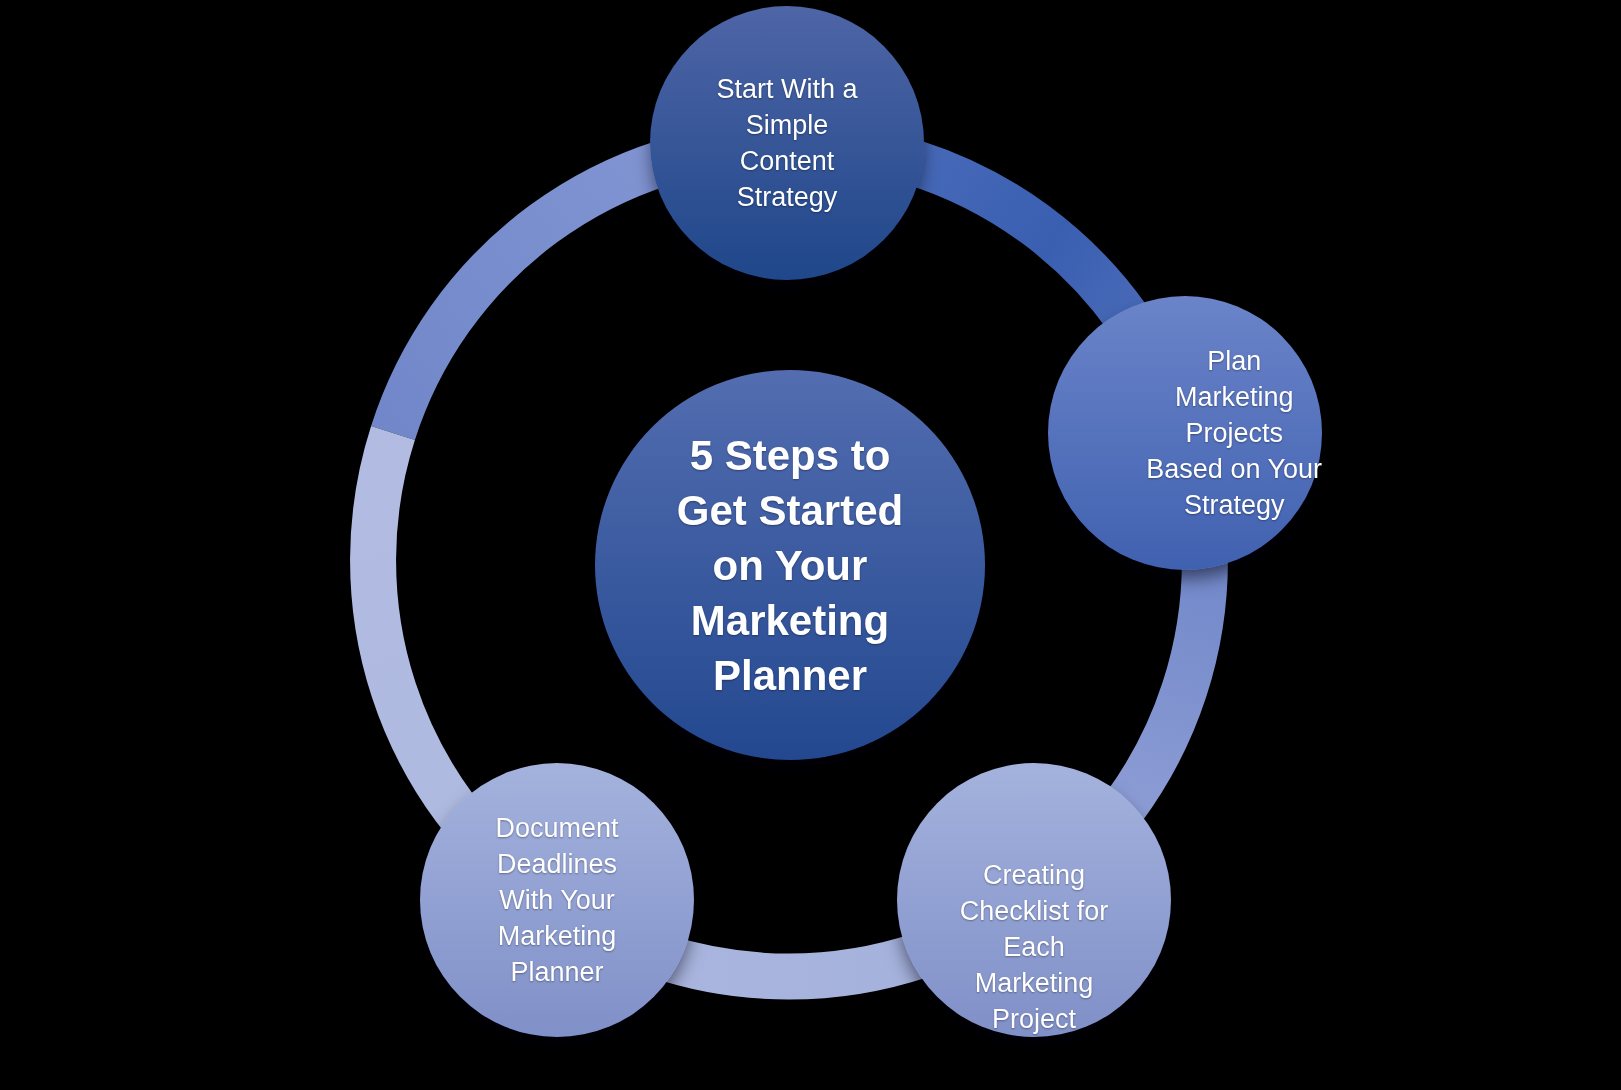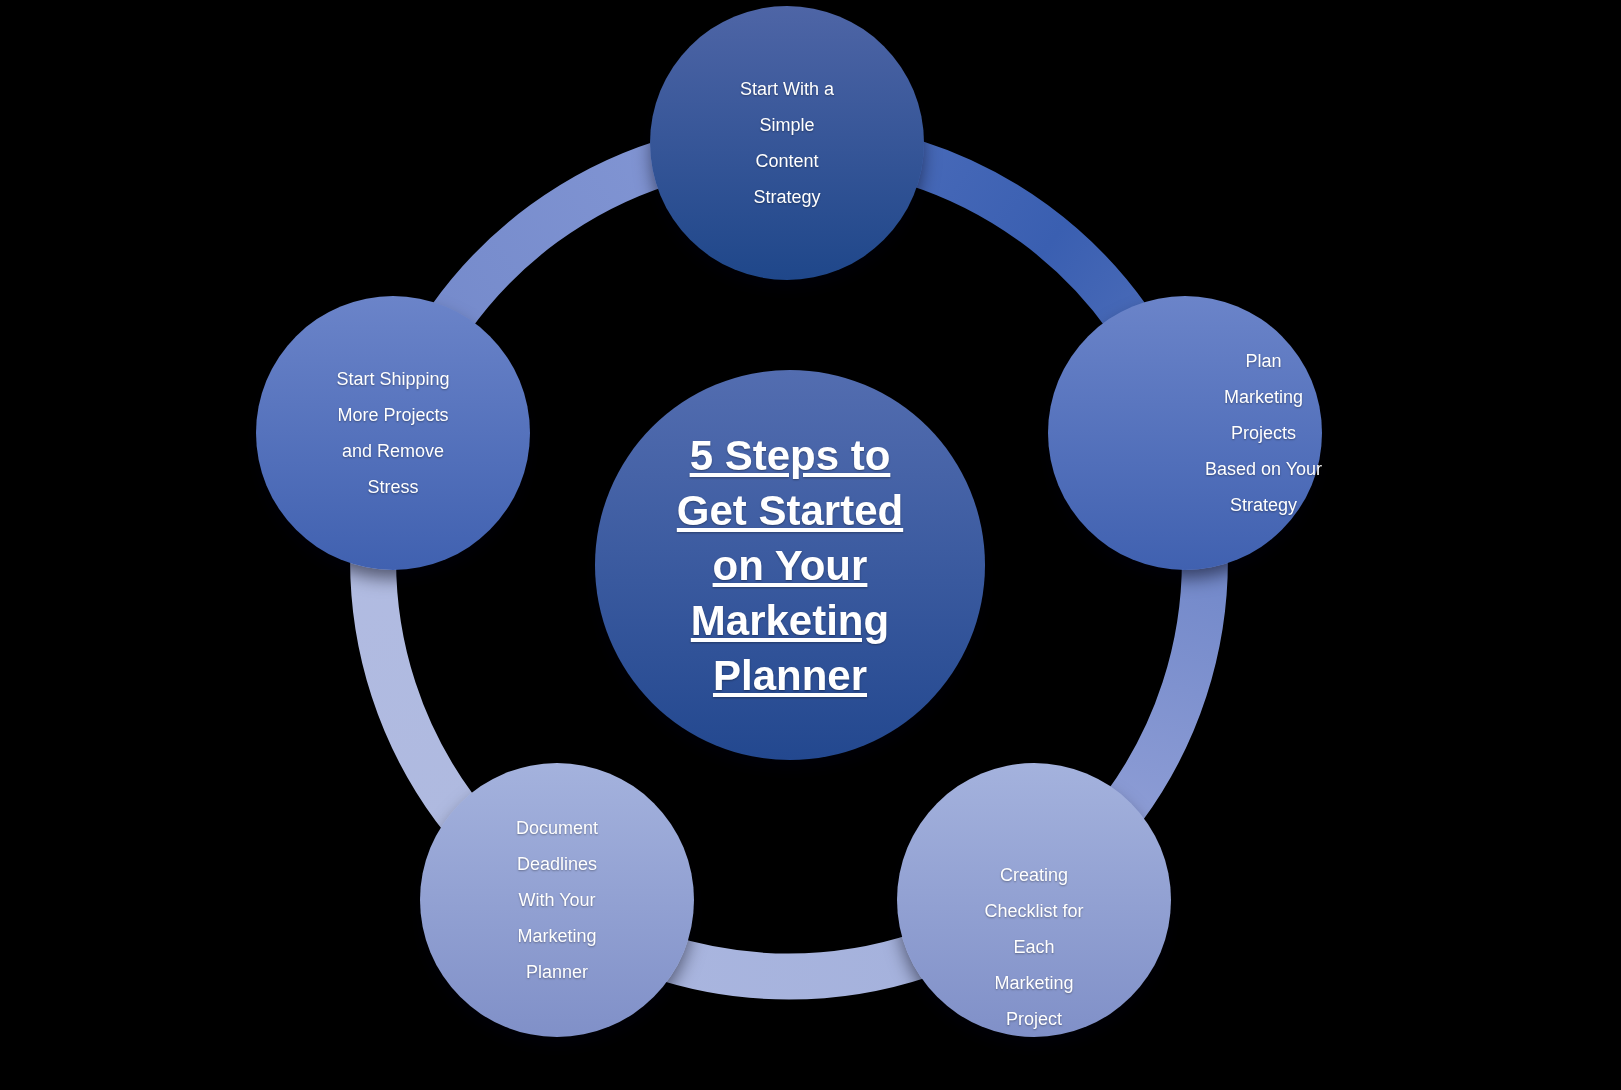--- a/index.html
+++ b/index.html
@@ -25,40 +25,39 @@
     border-radius: 50%;
     display: flex;
     align-items: center;
     justify-content: center;
     box-shadow: 0 10px 18px -2px rgba(0, 0, 15, 0.55);
   }
   .node-label {
     white-space: pre-line;
     text-align: center;
     color: #ffffff;
-    font-size: 18px;
+    font-size: 27px;
     line-height: 36px;
     text-shadow: 0 1px 2px rgba(0,0,0,0.35);
   }
   .step-circle {
     width: 274px;
     height: 274px;
   }
   .center-circle {
     width: 390px;
     height: 390px;
     left: 595px;
     top: 370px;
     background: linear-gradient(180deg, #536db0 0%, #23488f 100%);
   }
   .center-label {
     font-size: 42px;
     font-weight: bold;
     line-height: 55px;
-    text-decoration: underline;
   }
   .pos-top          { left: 650px;  top: 6px;   background: linear-gradient(180deg, #4e65a6 0%, #1f478a 100%); }
   .pos-right        { left: 1048px; top: 296px; background: linear-gradient(180deg, #6b84c9 0%, #4061b0 100%); justify-content: flex-end; }
   .pos-bottom-right { left: 897px;  top: 763px; background: linear-gradient(180deg, #a4b2dd 0%, #8090c8 100%); align-items: flex-end; }
   .pos-bottom-left  { left: 420px;  top: 763px; background: linear-gradient(180deg, #a4b2dd 0%, #8090c8 100%); }
   .pos-left         { left: 256px;  top: 296px; background: linear-gradient(180deg, #6b84c9 0%, #4061b0 100%); }
 </style>
 </head>
 <body>
 
@@ -119,26 +118,20 @@
   </div>
 
   <div class="node step-circle pos-bottom-left">
     <div class="node-label">Document
 Deadlines
 With Your
 Marketing
 Planner</div>
   </div>
 
-  <div class="node step-circle pos-left">
-    <div class="node-label">Start Shipping
-More Projects
-and Remove
-Stress</div>
-  </div>
 
   <div class="node center-circle">
     <div class="node-label center-label">5 Steps to
 Get Started
 on Your
 Marketing
 Planner</div>
   </div>
 
 </div>

